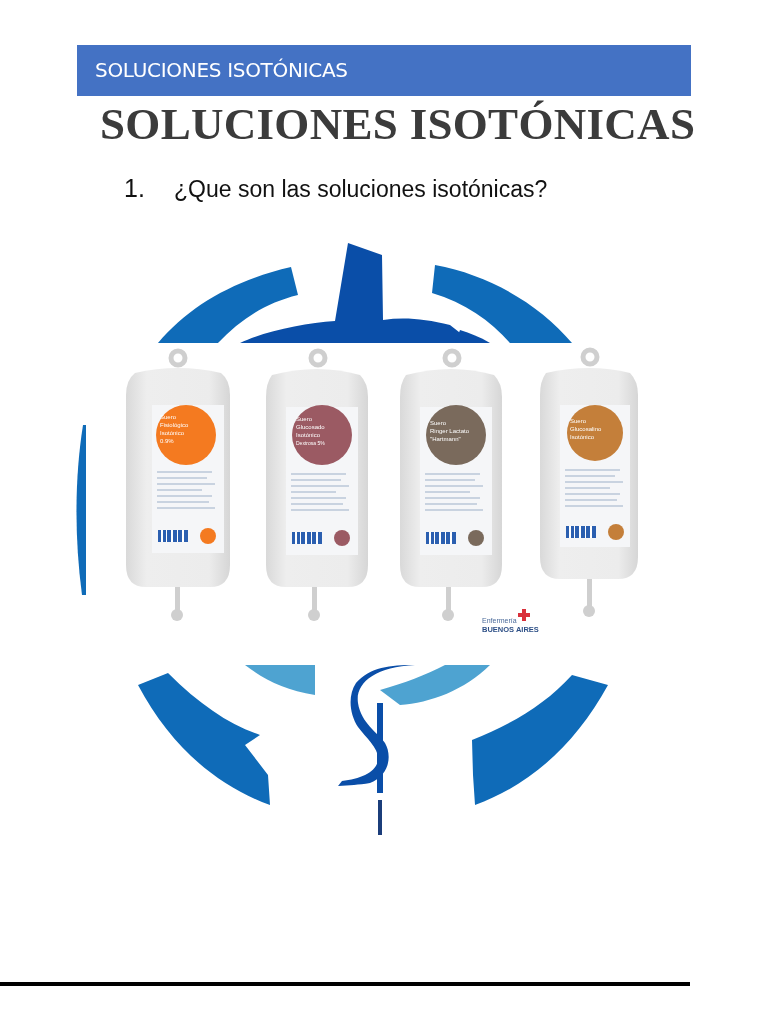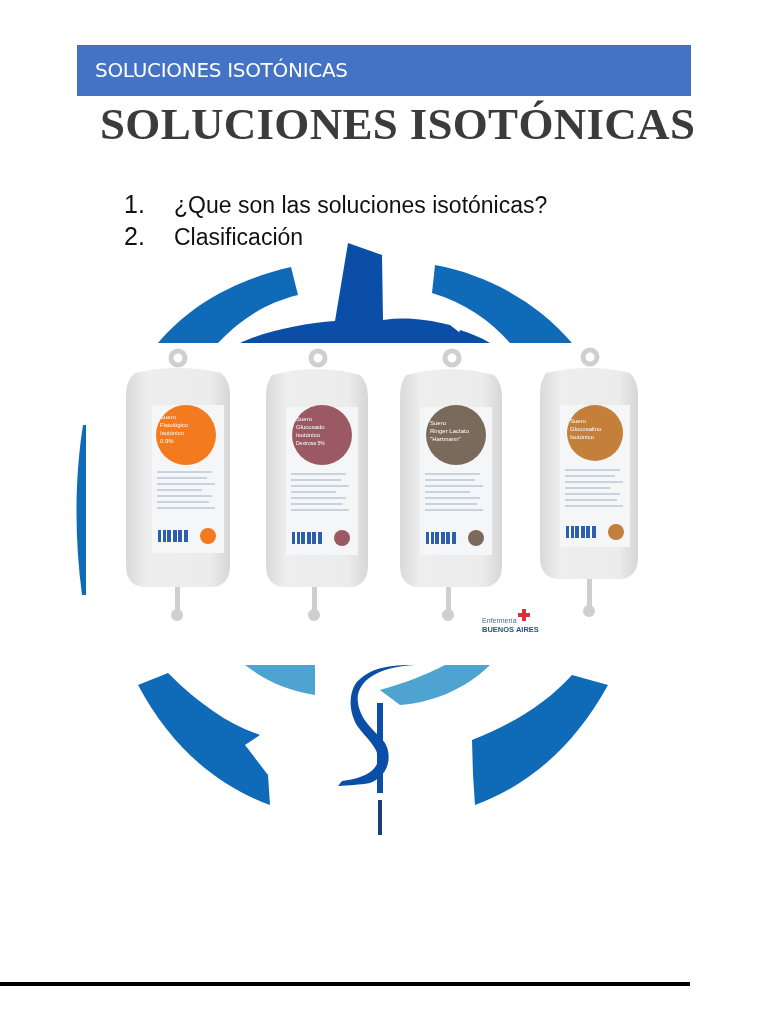--- a/index.html
+++ b/index.html
@@ -8,41 +8,38 @@
       position: absolute; left: 77px; top: 45px; width: 614px; height: 51px;
       background: #4472c4; color: #ffffff;
       font-family: "DejaVu Sans", sans-serif; font-size: 20px;
       line-height: 51px; padding-left: 18px; box-sizing: border-box; letter-spacing: -0.3px;
     }
     .main-title {
       position: absolute; left: 100px; top: 98px; width: 600px;
       font-family: "Liberation Serif", serif; font-weight: bold; font-size: 45px;
       color: #3b3b3b; letter-spacing: 0.3px; white-space: nowrap;
     }
-    .toc { position: absolute; left: 124px; top: 188px; margin: 0; padding: 0; list-style: none; }
+    .toc { position: absolute; left: 124px; top: 172px; margin: 0; padding: 0; list-style: none; }
     .toc li { font-family: "Liberation Sans", sans-serif; font-size: 23px; color: #111; height: 32px; line-height: 32px; white-space: nowrap; }
     .toc .num { display: inline-block; width: 50px; font-size: 25px; }
     .graphic { position: absolute; left: 60px; top: 235px; width: 650px; height: 610px; }
     .bottom-rule { position: absolute; left: 0; top: 982px; width: 690px; height: 4px; background: #000; }
   </style>
 </head>
 <body>
 
 <div class="header-bar">
   <span>SOLUCIONES ISOTÓNICAS</span>
 </div>
 
 <div class="main-title">SOLUCIONES ISOTÓNICAS</div>
 
 <ul class="toc">
   <li>
     <span class="num">1.</span><span>¿Que son las soluciones isotónicas?</span>
-  </li>
-  <li>
-    <span class="num">2.</span><span>Clasificación</span>
   </li>
 </ul>
 
 <svg class="graphic" viewBox="0 0 650 610" xmlns="http://www.w3.org/2000/svg">
   <defs>
     <linearGradient id="bagGrad" x1="0" y1="0" x2="1" y2="0">
       <stop offset="0" stop-color="#d9d9d9"></stop>
       <stop offset="0.2" stop-color="#eeeeee"></stop>
       <stop offset="0.8" stop-color="#ececec"></stop>
       <stop offset="1" stop-color="#d6d6d6"></stop>

